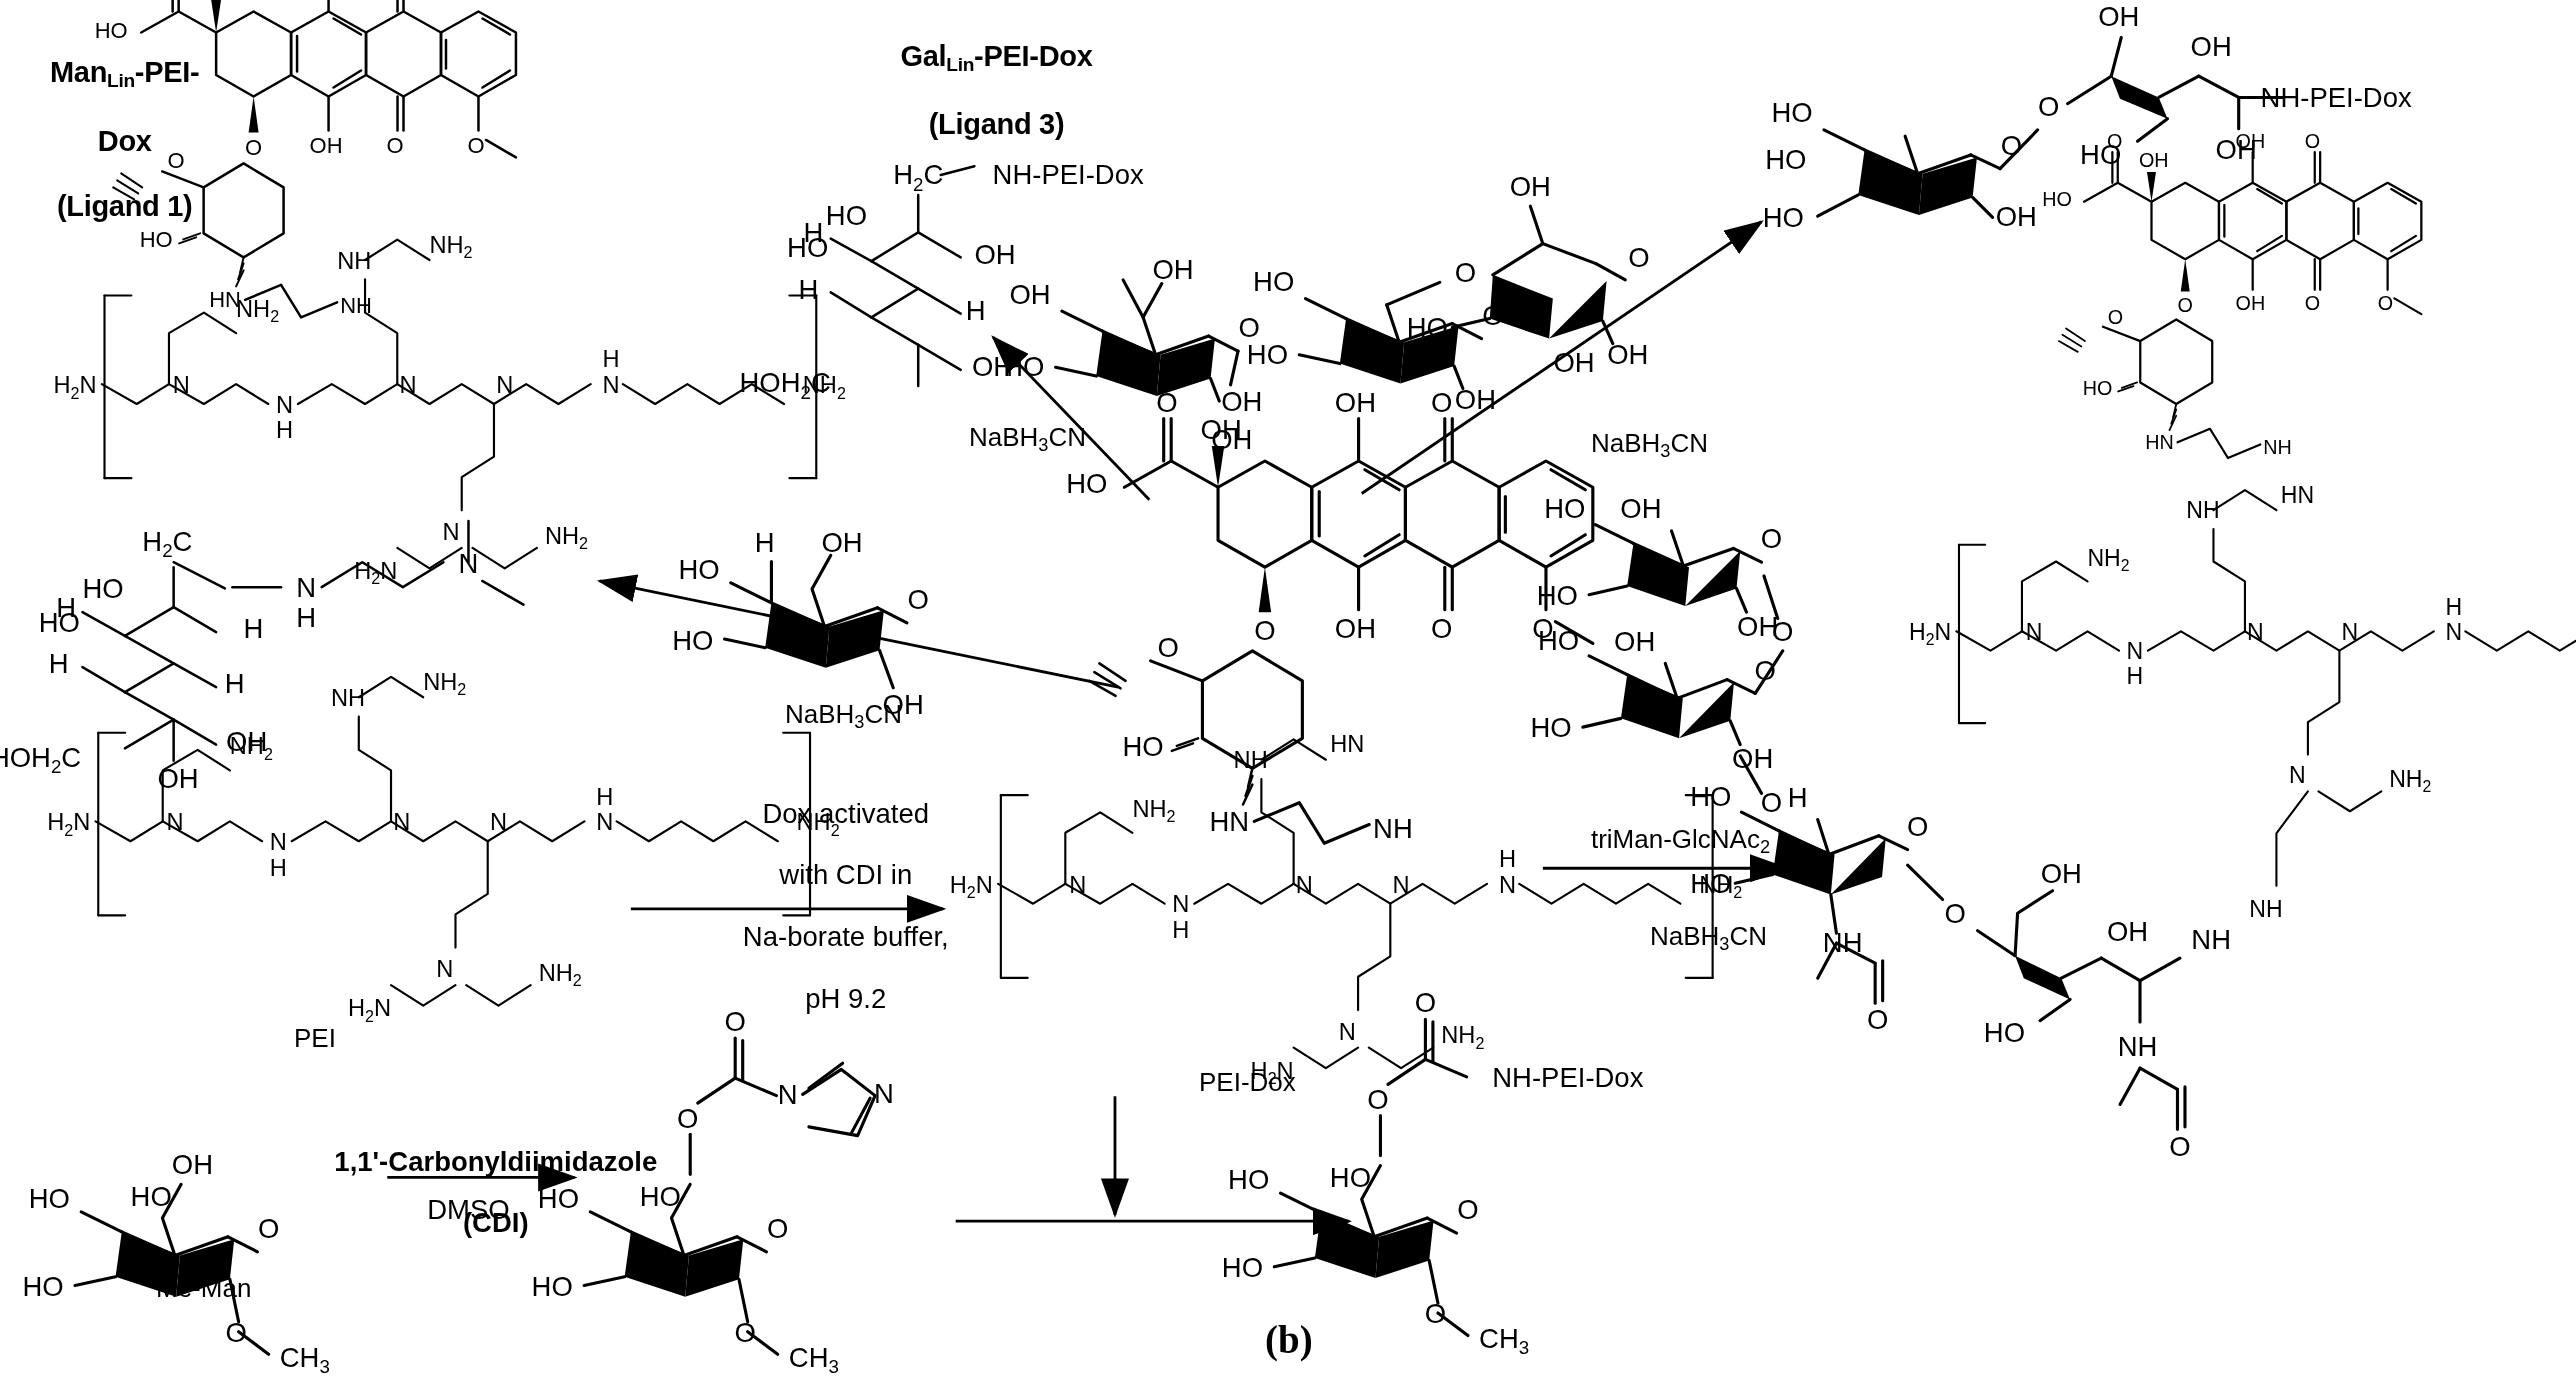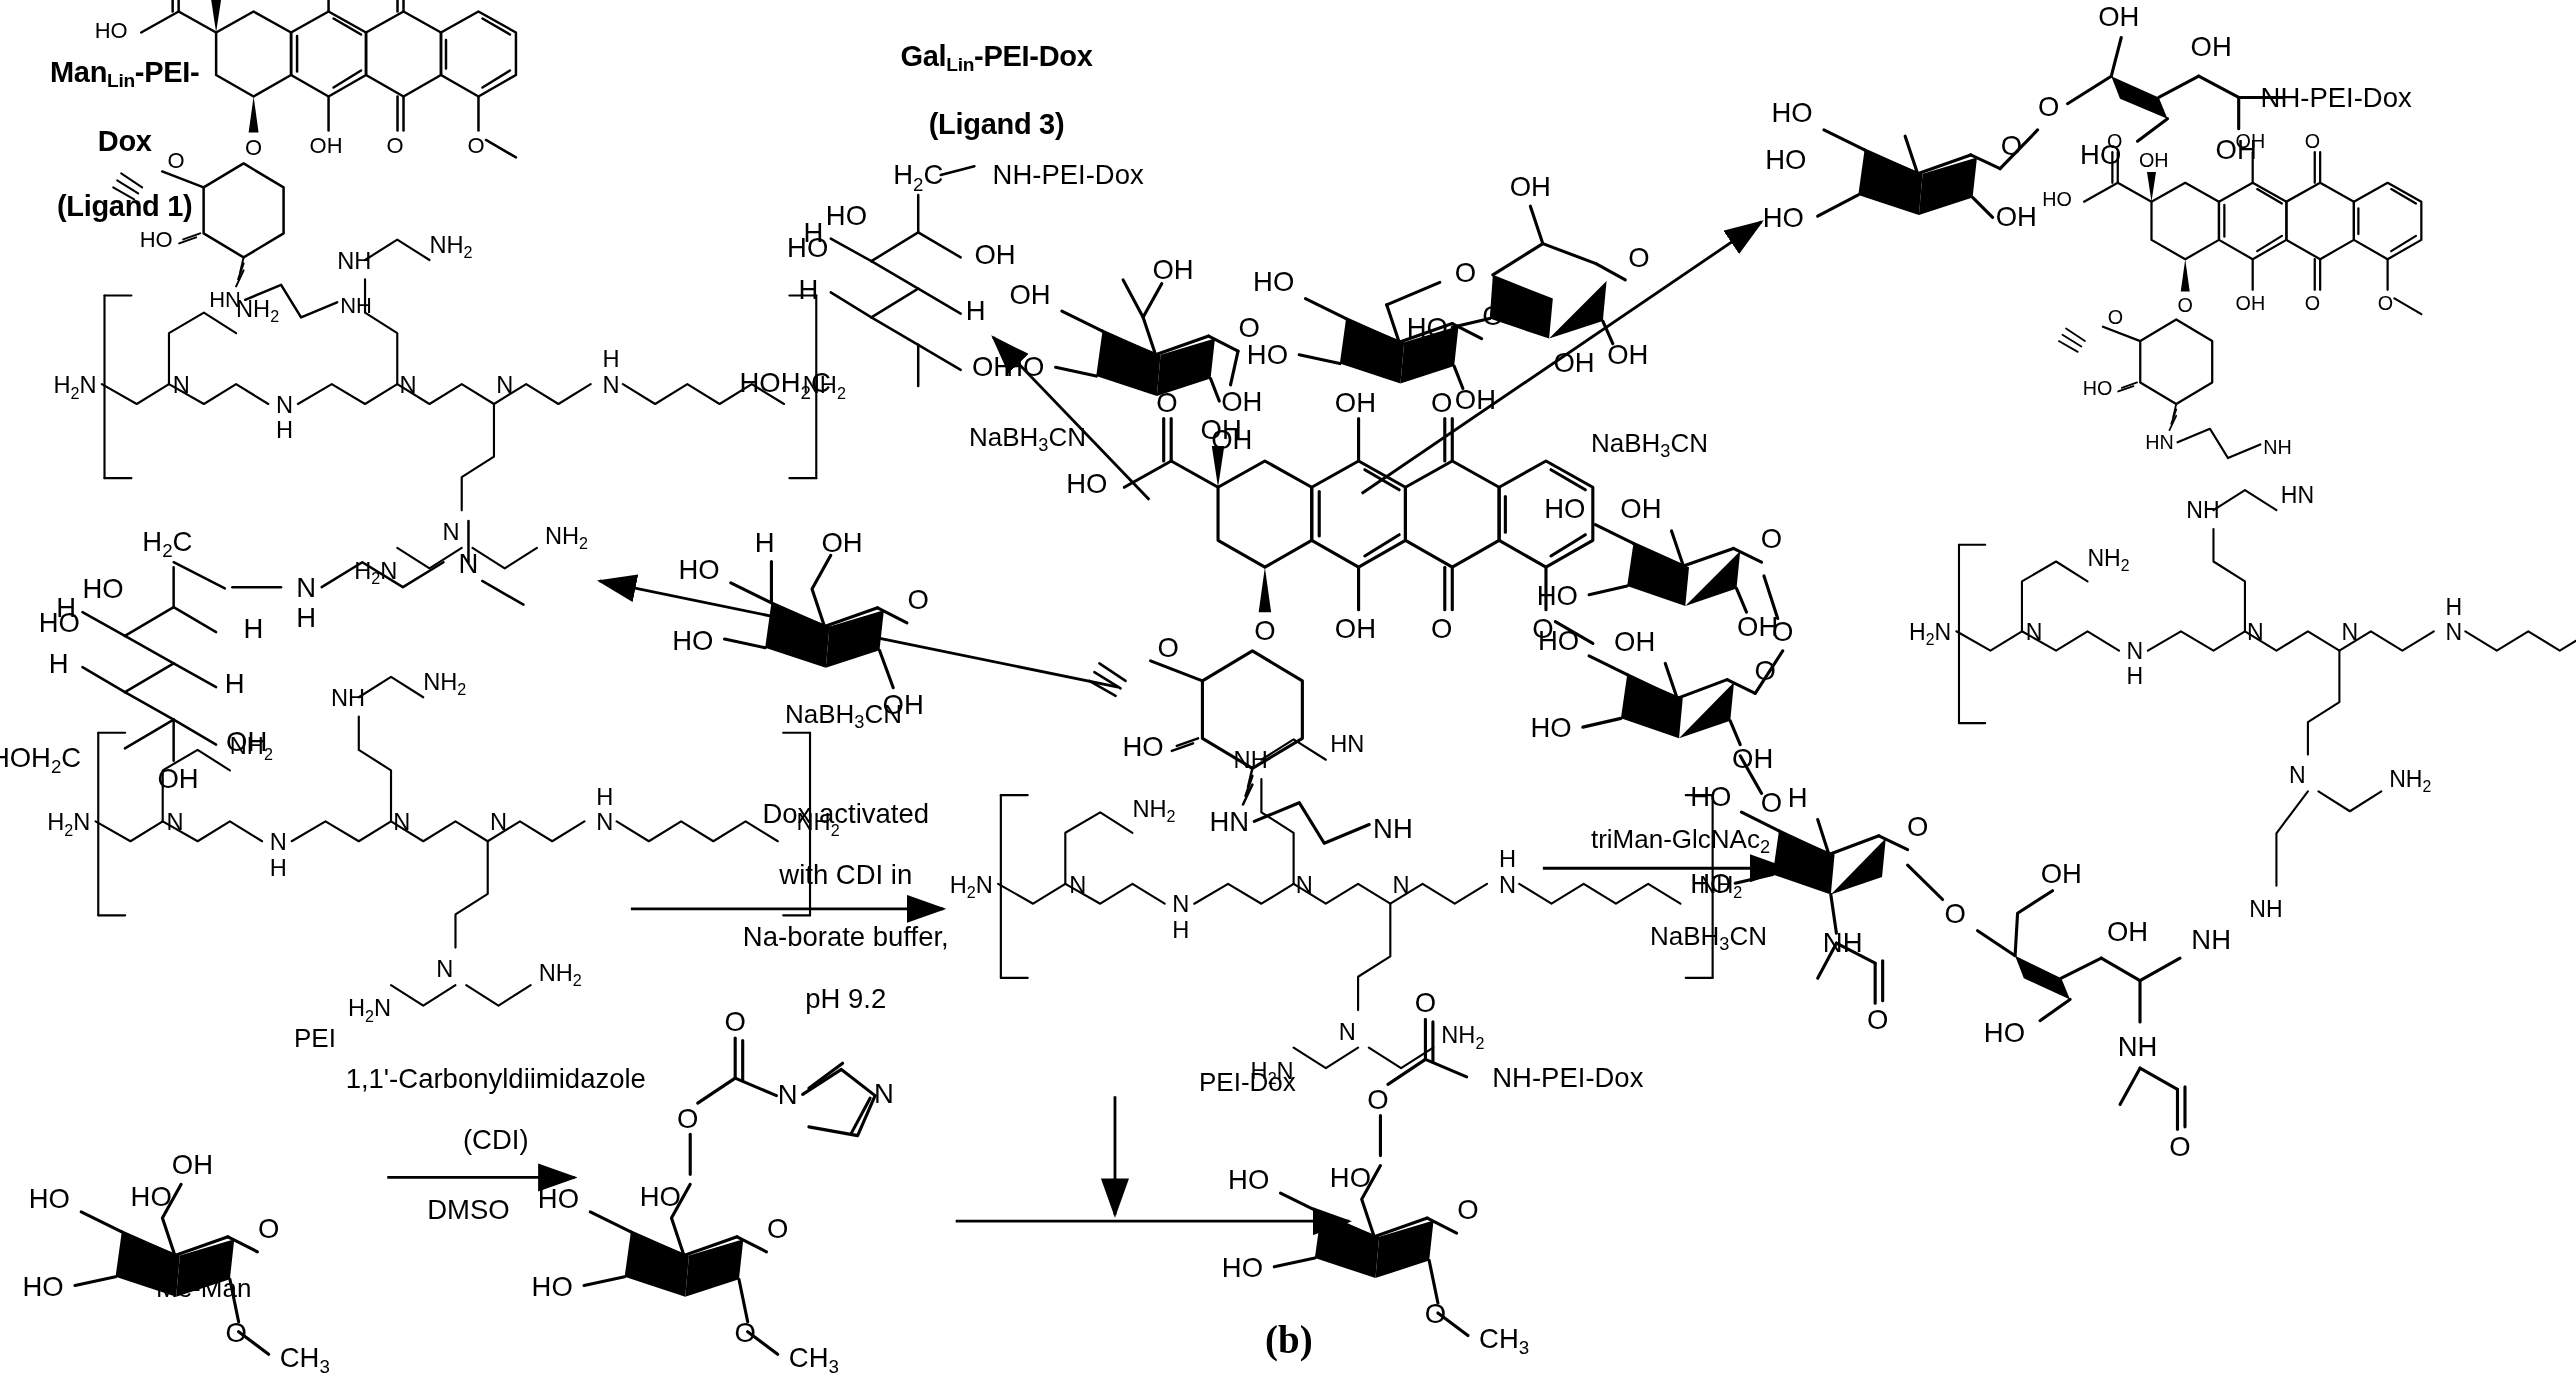--- a/index.html
+++ b/index.html
@@ -44,21 +44,21 @@
   <div class="lbl plain" style="left:1199px; top:1068px;">PEI-Dox</div>
   <div class="lbl plain" style="left:156px; top:1274px;">Me-Man</div>
 
   <div class="lbl rxn" style="left:637px; top:768px; width:387px;text-align:center;">
     <span>Dox activated</span><br>
     <span>with CDI in</span><br>
     <span>Na-borate buffer,</span><br>
     <span>pH 9.2</span>
   </div>
 
-  <div class="lbl rxn" style="left:262px; top:1033px; width:437px;">
+  <div class="lbl rxn" style="left:262px; top:1116px; width:437px;font-weight:bold;">
     <span>1,1'-Carbonyldiimidazole</span><br>
     <span>(CDI)</span>
   </div>
   <div class="lbl rxn" style="left:375px; top:1171px; width:187px;margin-top:24px;">DMSO</div>
 
   <div class="lbl plain" style="left:940px; top:394px;">
     <span>NaBH</span><span class="supless">3</span><span>CN</span>
   </div>
   <div class="lbl plain" style="left:1562px; top:400px;">
     <span>NaBH</span><span class="supless">3</span><span>CN</span>

